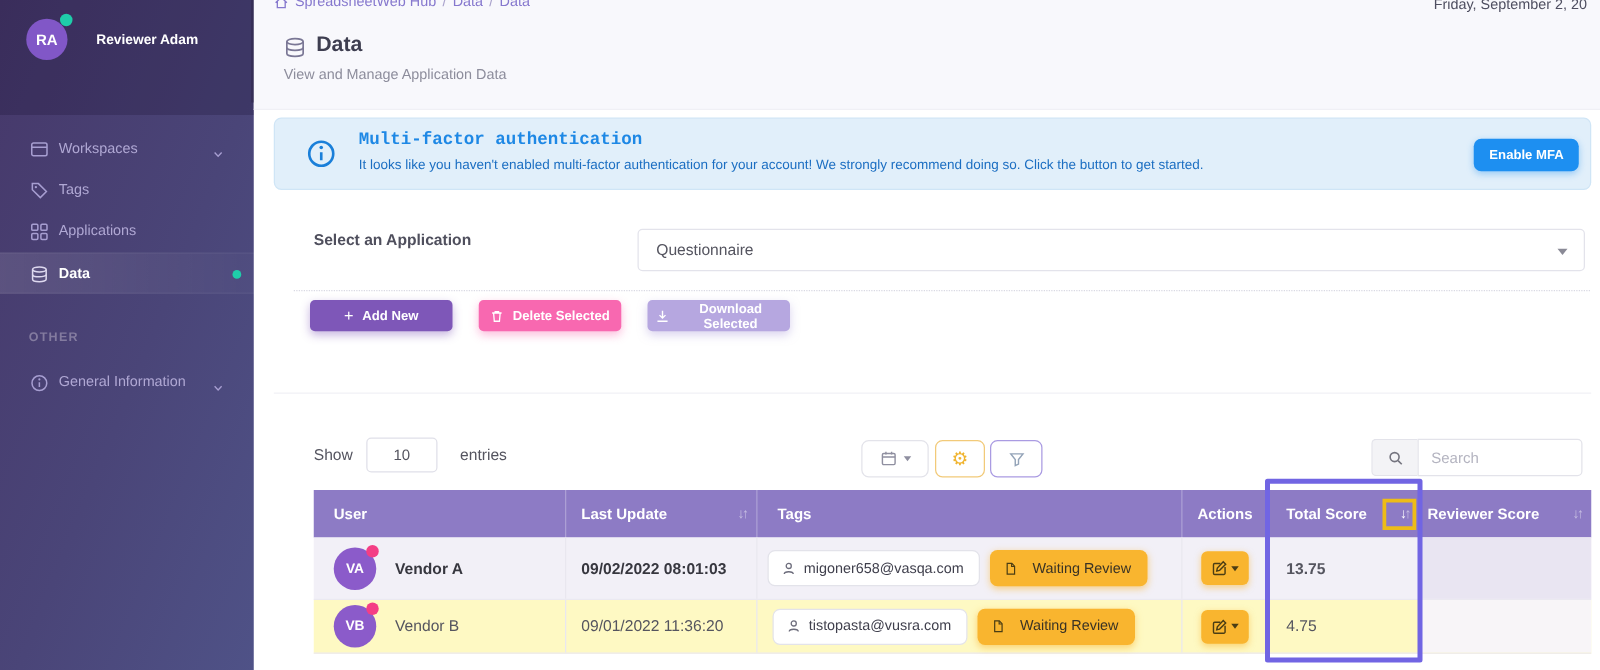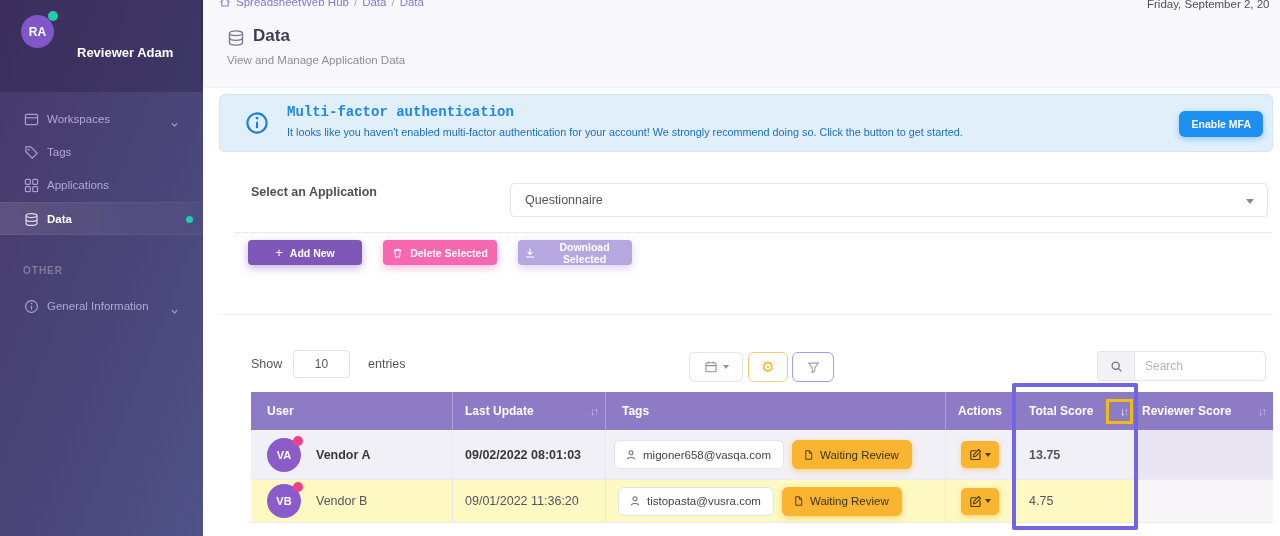--- a/index.html
+++ b/index.html
@@ -8,21 +8,21 @@
        font-family:"Liberation Sans","DejaVu Sans",sans-serif;-webkit-font-smoothing:antialiased;}
 
   
   #sidebar{position:absolute;left:0;top:0;width:203px;height:536px;
            background:linear-gradient(112deg,#46386a 0%,#4a4578 55%,#4f5287 100%);}
   #profile{position:absolute;left:0;top:0;width:203px;height:92px;background:rgba(18,10,42,.22);}
   .avatar{border-radius:50%;background:#8157c7;color:#fff;display:flex;align-items:center;justify-content:center;font-weight:bold;}
   #side-avatar{position:absolute;left:21px;top:15px;width:33px;height:33px;font-size:12px;}
   .status-dot{position:absolute;border-radius:50%;}
   #side-status{left:48px;top:11px;width:10px;height:10px;background:#1fcdaa;}
-  #side-name{position:absolute;left:77px;top:45px;color:#fff;font-size:13px;font-weight:bold;}
+  #side-name{position:absolute;left:77px;top:26px;color:#fff;font-size:11px;font-weight:bold;}
   .nav-item{position:absolute;left:0;width:203px;height:33px;color:#b0a8d4;cursor:pointer;}
   .nav-item .nicon{position:absolute;left:24px;top:9px;color:#a79ed1;}
   .nav-item .nlabel{position:absolute;left:47px;top:10px;font-size:11.5px;}
   .nav-item .nchev{position:absolute;left:170px;top:12px;color:#a79ed1;}
   .nav-item.active{background:linear-gradient(90deg,rgba(255,255,255,.11),rgba(255,255,255,.02));
                    border-top:1px solid rgba(255,255,255,.06);border-bottom:1px solid rgba(255,255,255,.06);}
   .nav-item.active .nlabel{color:#fff;font-weight:bold;}
   .nav-item.active .nicon{color:#ded9ef;}
   #other-label{position:absolute;left:23px;top:265px;font-size:10px;font-weight:bold;letter-spacing:1px;color:#837b9f;}
   #side-scrollthumb{position:absolute;left:201px;top:0;width:4px;height:82px;background:#352e56;}
@@ -84,21 +84,21 @@
   .trow{position:absolute;left:251px;width:1022px;display:flex;border-bottom:1px solid #ebe9f1;}
   .td{position:relative;border-left:1px solid #e9e7ef;display:flex;align-items:center;}
   .td:first-child{border-left:none;}
   .row-avatar{width:34px;height:34px;font-size:11px;background:#8b5bca;position:relative;flex:none;}
   .pink-dot{position:absolute;right:-2px;top:-2px;width:10px;height:10px;border-radius:50%;background:#f43e85;}
   .uname{margin-left:15px;font-size:12.5px;color:#55555f;}
   .emph{font-weight:bold;color:#37373f;}
   .chip-email{height:29px;background:#fff;border:1px solid #e3e3ea;border-radius:6px;display:flex;align-items:center;gap:6px;
               padding:0 12px 0 10px;font-size:11.5px;color:#3f3f4c;cursor:pointer;}
   .chip-email .cicon{color:#6d6d7c;display:flex;}
-  .chip-status{height:29px;background:#f9b52f;border-radius:6px;display:flex;align-items:center;gap:6px;padding:0 13px 0 11px;
+  .chip-status{height:29px;background:#f9b52f;border-radius:6px;display:flex;align-items:center;gap:12px;padding:0 13px 0 11px;
                font-size:11.5px;color:#3a3325;font-weight:500;box-shadow:0 2px 6px rgba(249,181,47,.55);cursor:pointer;}
   .chip-status .cicon{color:#4a3d14;display:flex;}
   .act-btn{width:38px;height:27px;background:#f9b52f;border:none;border-radius:5px;display:flex;align-items:center;justify-content:center;gap:3px;
            color:#4a3d14;cursor:pointer;box-shadow:0 2px 5px rgba(249,181,47,.5);}
   .act-btn .achev{width:0;height:0;border-left:3.5px solid transparent;border-right:3.5px solid transparent;border-top:4px solid #4a3d14;}
   .score{padding-left:14px;font-size:12.5px;color:#55555f;}
 
   
   #hl-col{position:absolute;left:1012px;top:383px;width:126px;height:147px;border:4px solid #7165e3;border-radius:2px;pointer-events:none;z-index:40;}
   #hl-sort{position:absolute;left:1106px;top:399px;width:27px;height:25px;border:3px solid #edbc17;pointer-events:none;z-index:41;}

